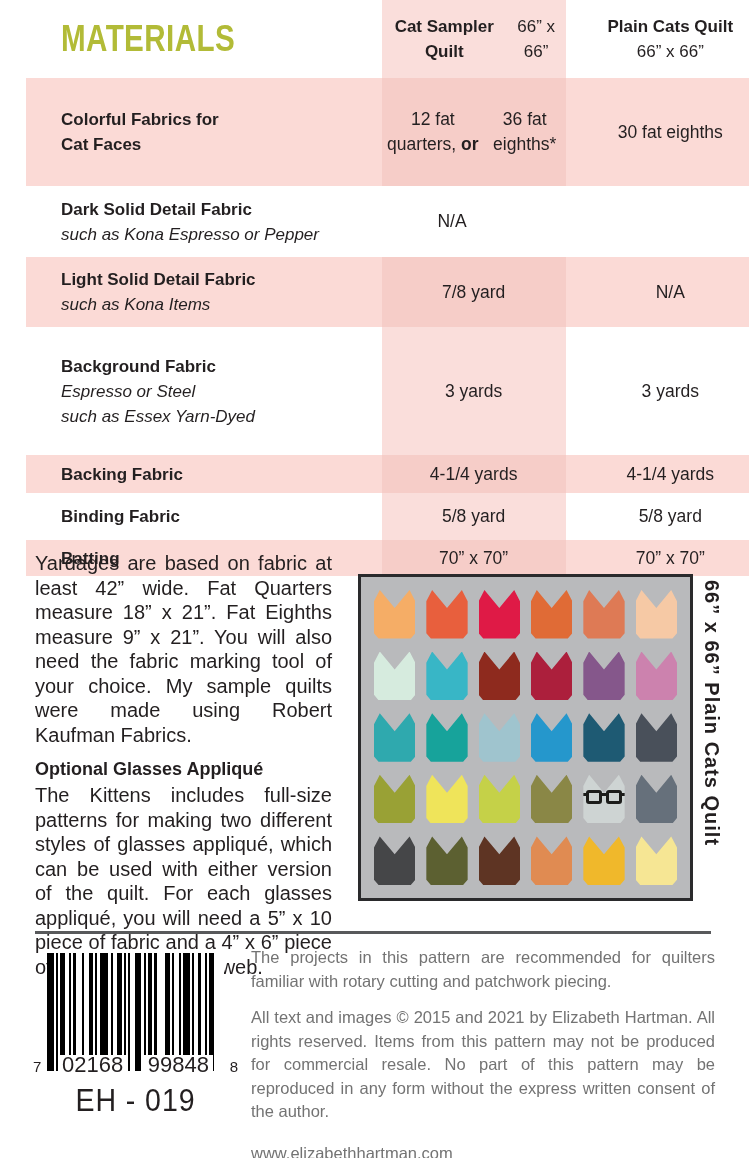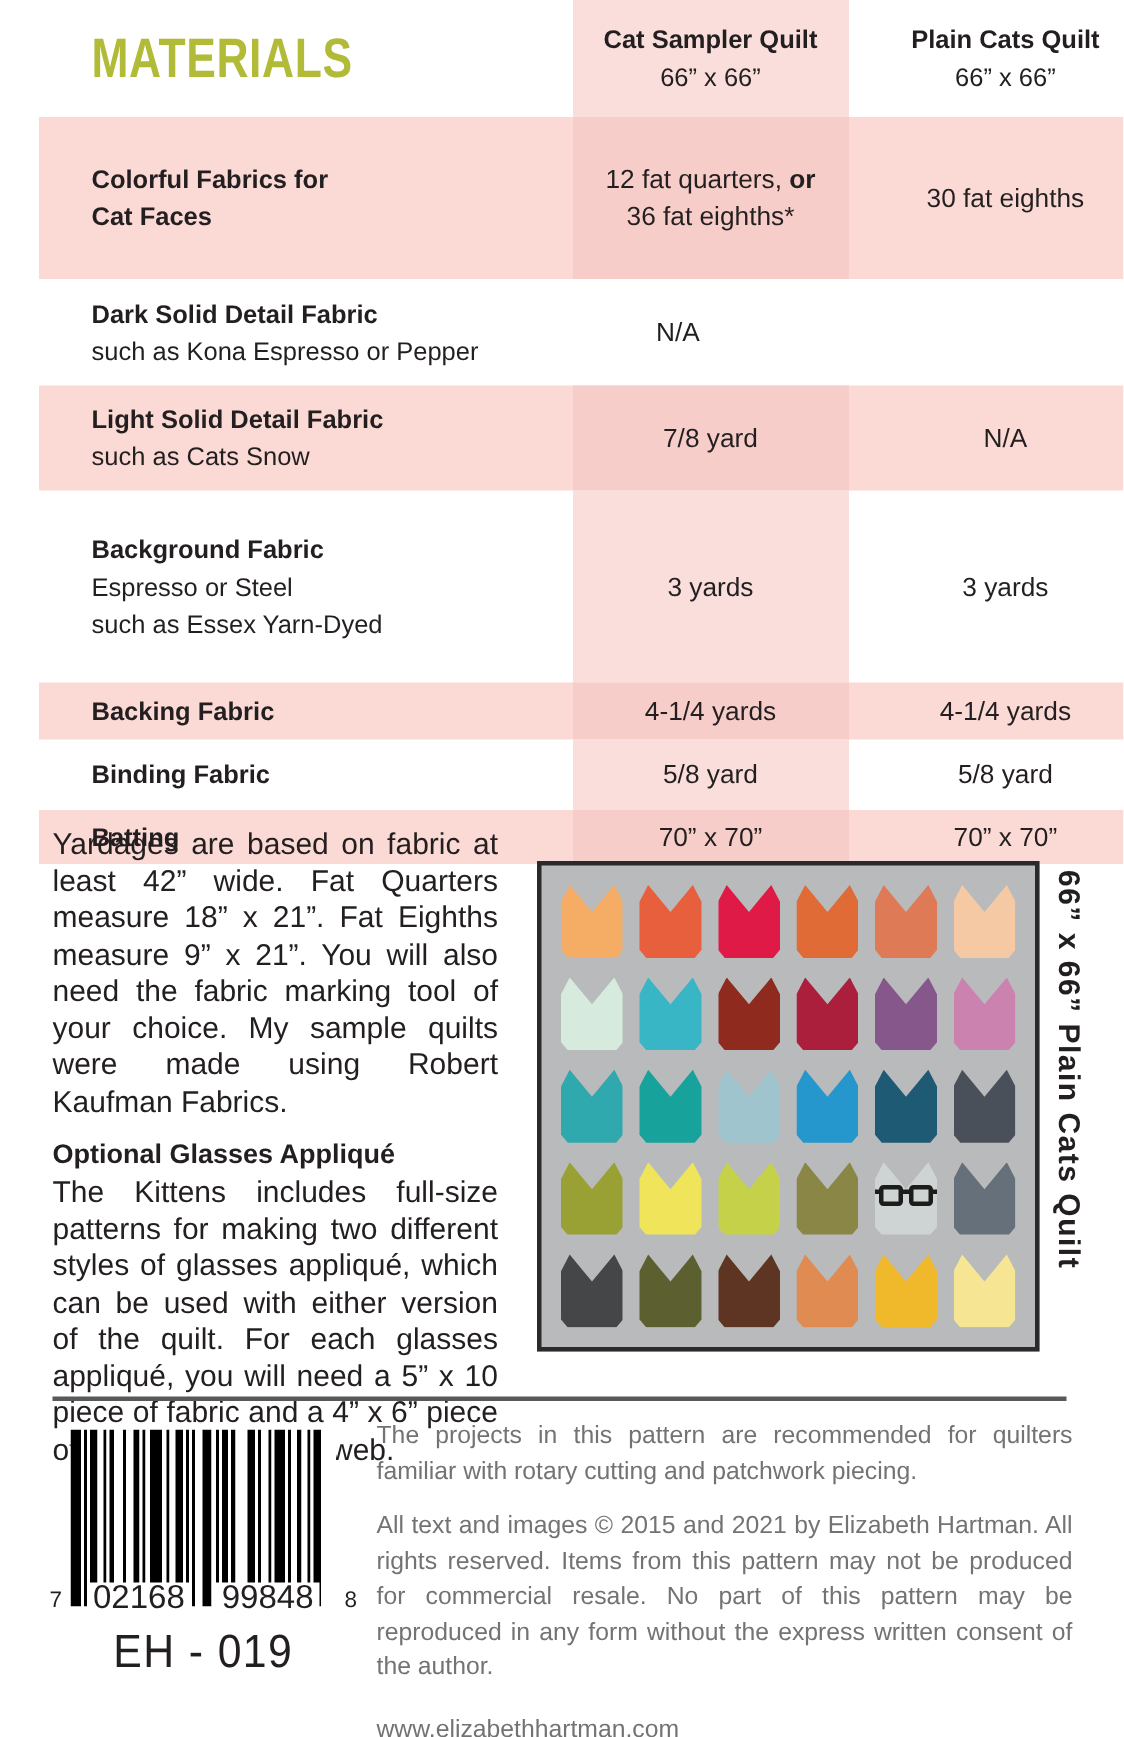--- a/index.html
+++ b/index.html
@@ -4,34 +4,34 @@
 <style>
   html,body{margin:0;padding:0;background:#fff;}
   .page{position:relative;width:749px;height:1158px;background:#ffffff;overflow:hidden;
         font-family:"Liberation Sans", sans-serif;color:#231f20;}
 
   
   .mtable{position:absolute;left:0;top:0;width:749px;padding-left:26px;}
   .trow{display:flex;align-items:center;}
   .cell{box-sizing:border-box;}
   .cell-label{width:320px;padding-left:35px;padding-right:12px;}
-  .cell-mid{width:186px;display:flex;flex-direction:column;justify-content:center;
-            align-items:center;text-align:left;align-self:stretch;margin-left:39px;}
+  .cell-mid{width:186px;display:flex;flex-direction:row;justify-content:center;
+            align-items:center;text-align:center;align-self:stretch;margin-left:39px;}
   .cell-right{width:212px;text-align:center;}
   .thead-row{height:78px;background:#ffffff;}
   .thead-row .cell-mid{background:#fadedb;}
   .trow.shaded{background:#fbdad6;}
   .trow.shaded .cell-mid{background:#f6cdc8;}
   .trow.plain .cell-mid{background:#fadedb;}
   .page-title{font-size:37px;font-weight:bold;letter-spacing:.5px;
               transform:scaleX(.8);transform-origin:left center;white-space:nowrap;}
   .col-title{font-size:17px;font-weight:bold;line-height:25px;}
   .col-size{font-size:17px;line-height:25px;}
   .lbl-line{font-size:17px;font-weight:bold;line-height:25px;}
-  .sub-line{font-size:17px;line-height:25px;}
+  .sub-line{font-size:17px;line-height:25px;font-style:italic;}
   .val-line{font-size:17.5px;line-height:25px;}
 
   
   .notes{position:absolute;left:35px;top:551px;width:297px;}
   .notes p{margin:0 0 10px 0;font-size:20px;line-height:24.5px;text-align:justify;}
   .notes h3{margin:8px 0 2px 0;font-size:18px;line-height:24px;}
 
   
   .quilt{position:absolute;left:358px;top:574px;width:335px;height:327px;margin:0;
          box-sizing:border-box;border:3px solid #2a2a2c;
@@ -108,21 +108,21 @@
             <div class="lbl-line">Dark Solid Detail Fabric</div>
             <div class="sub-line">such as Kona Espresso or Pepper</div>
           </div>
           <div class="cell cell-right">
             <div class="val-line">N/A</div>
           </div>
         </div>
         <div class="trow shaded" style="height: 70px;">
           <div class="cell cell-label">
             <div class="lbl-line">Light Solid Detail Fabric</div>
-            <div class="sub-line">such as Cats Snow</div>
+            <div class="sub-line">such as Kona Items</div>
           </div>
           <div class="cell cell-mid">
             <div class="val-line">7/8 yard</div>
           </div>
           <div class="cell cell-right">
             <div class="val-line">N/A</div>
           </div>
         </div>
         <div class="trow plain" style="height: 128px;">
           <div class="cell cell-label">

